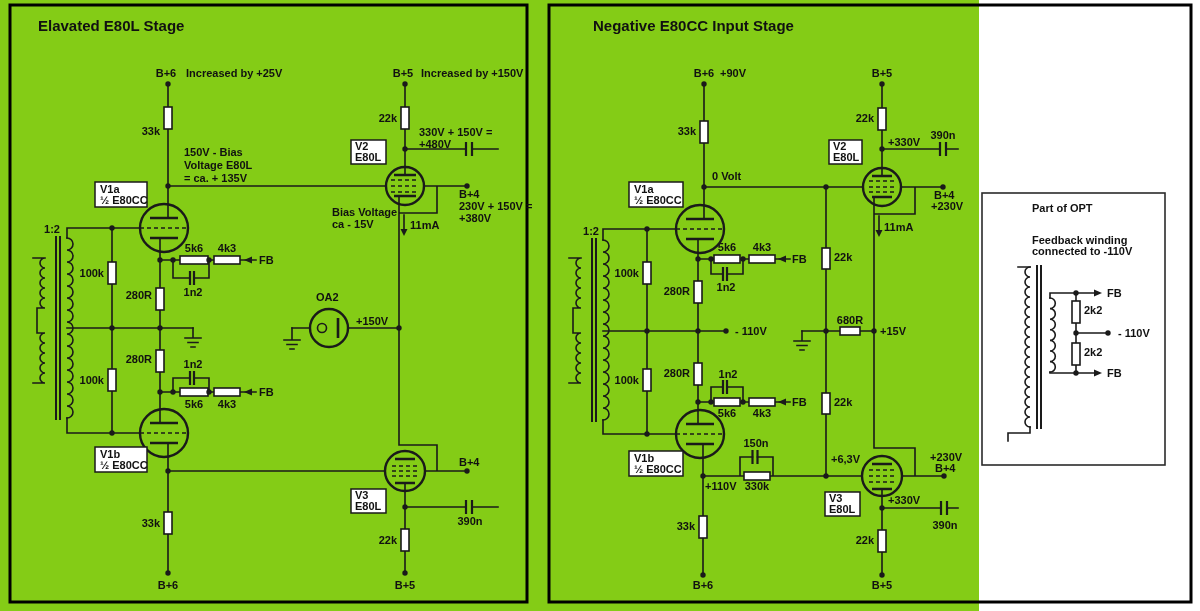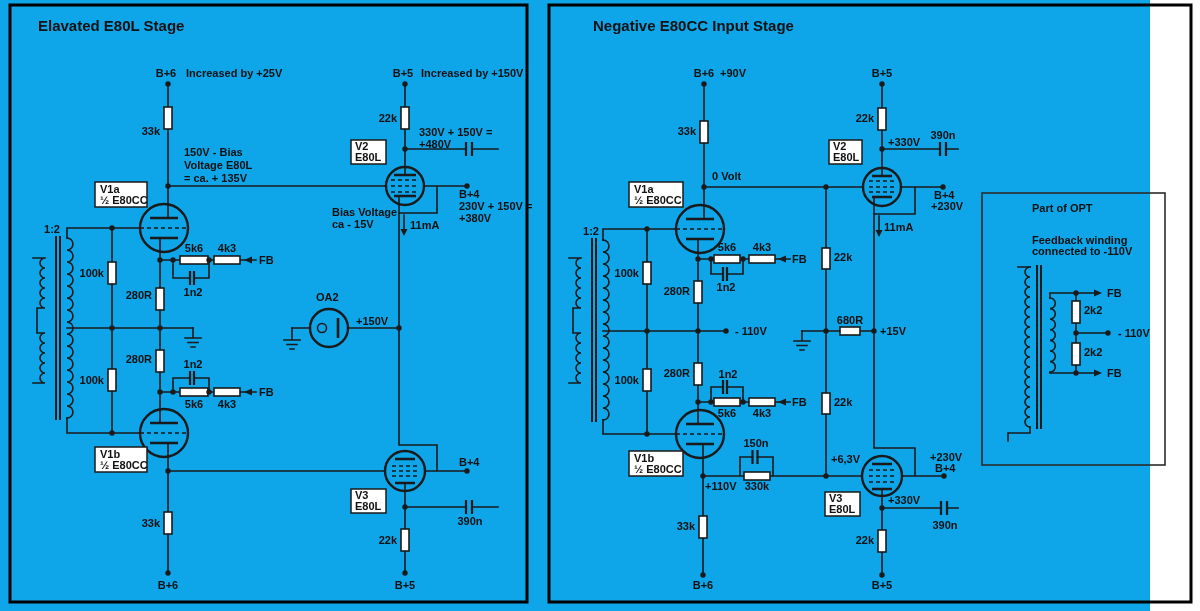--- a/index.html
+++ b/index.html
@@ -1,16 +1,16 @@
 <!DOCTYPE html>
 <html><head>
 <meta charset="utf-8">
 <style>
   html,body{margin:0;padding:0;background:#fff}
-  .stage{width:1150px;height:611px;position:relative;background:#0ea5e9}
+  .stage{width:979px;height:611px;position:relative;background:#84cc16}
   svg{display:block}
   .w{fill:none;stroke:#1a1a1a;stroke-width:1.6;stroke-linecap:square}
   .el{fill:none;stroke:#1a1a1a;stroke-width:2.6;stroke-linecap:butt}
   .dash{fill:none;stroke:#1a1a1a;stroke-width:1.6;stroke-dasharray:4 3}
   .cap{fill:none;stroke:#1a1a1a;stroke-width:2.2}
   .comp{fill:#fff;stroke:#1a1a1a;stroke-width:1.6}
   .tube{fill:none;stroke:#1a1a1a;stroke-width:2.4}
   .box{fill:#fff;stroke:#1a1a1a;stroke-width:1.5}
   .dot{fill:#1a1a1a;stroke:none}
   .arr{fill:#1a1a1a;stroke:none}

